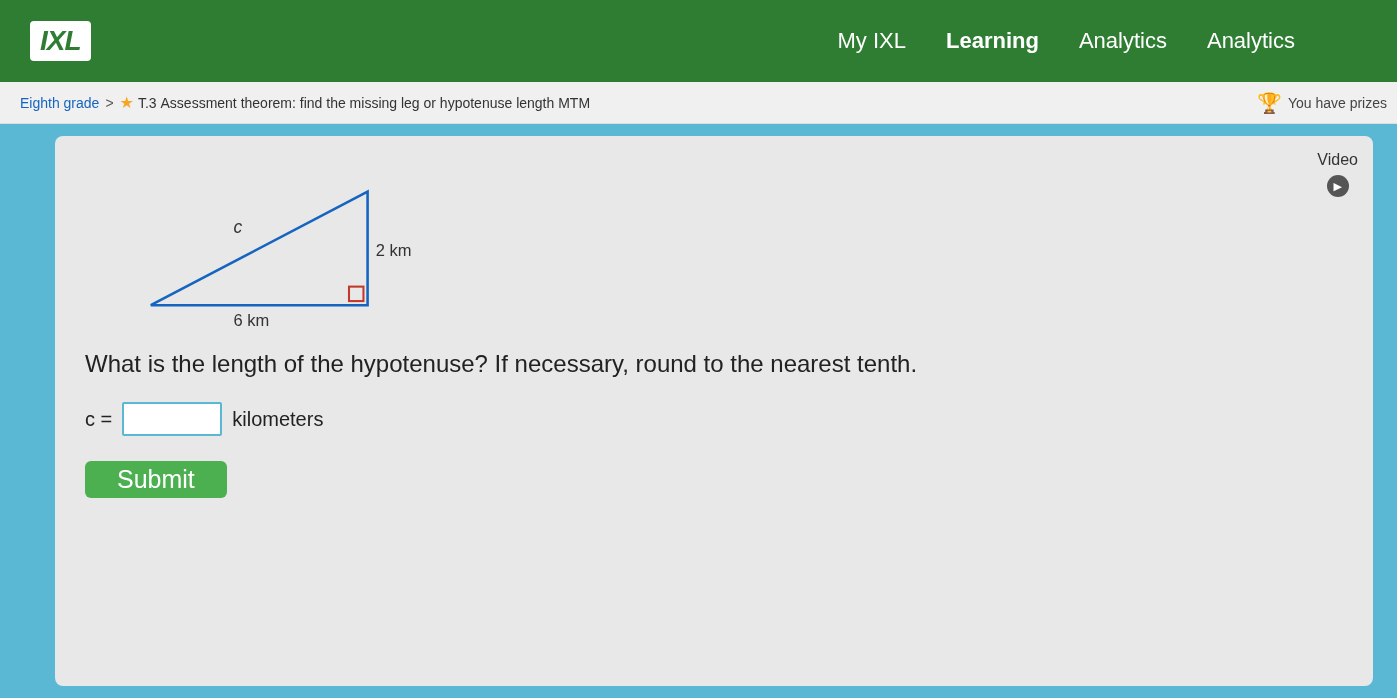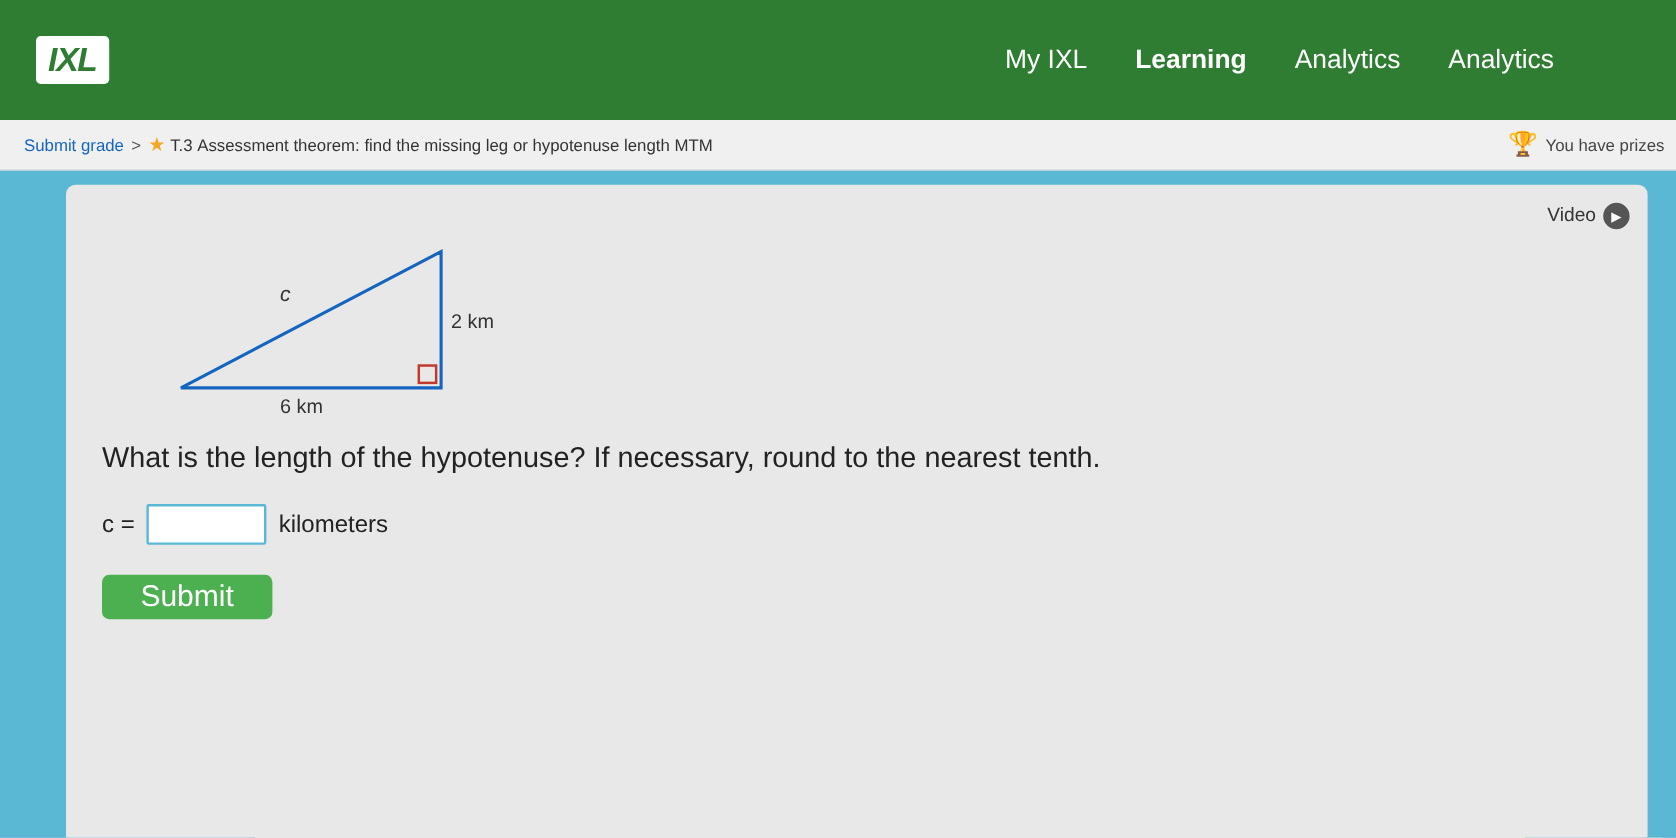--- a/index.html
+++ b/index.html
@@ -7,21 +7,21 @@
       width: 1397px;
       height: 698px;
       overflow: hidden;
       font-family: Arial, sans-serif;
       background: #5bb8d4;
     }
 
     
     #navbar {
       width: 100%;
-      height: 100px;
+      height: 82px;
       background: #2e7d32;
       display: flex;
       align-items: center;
       padding: 0 30px;
       gap: 40px;
     }
 
     #ixl-logo {
       background: white;
       color: #2e7d32;
@@ -110,20 +110,21 @@
     #video-btn {
       position: absolute;
       top: 15px;
       right: 15px;
       display: flex;
       align-items: center;
       gap: 6px;
       font-size: 16px;
       color: #333;
       cursor: pointer;
+      flex-direction: column;
     }
 
     .play-circle {
       width: 22px;
       height: 22px;
       border-radius: 50%;
       background: #555;
       display: flex;
       align-items: center;
       justify-content: center;
@@ -219,21 +220,21 @@
   <div id="ixl-logo">IXL</div>
   <div class="nav-links">
     <span class="nav-link">My IXL</span>
     <span class="nav-link active">Learning</span>
     <span class="nav-link">Analytics</span>
     <span class="nav-link">Analytics</span>
   </div>
 </div>
 
 <div id="breadcrumb-bar">
-  <span class="breadcrumb-link">Submit grade</span>
+  <span class="breadcrumb-link">Eighth grade</span>
   <span class="breadcrumb-sep">&gt;</span>
   <span class="breadcrumb-star star-badge">★</span>
   <span>T.3</span>&nbsp;
   <span>Assessment theorem: find the missing leg or hypotenuse length</span>&nbsp;
   <span>MTM</span>
 
   <div class="you-have-prizes">
     <span class="trophy-icon">🏆</span>
     <span>You have prizes</span>
   </div>

